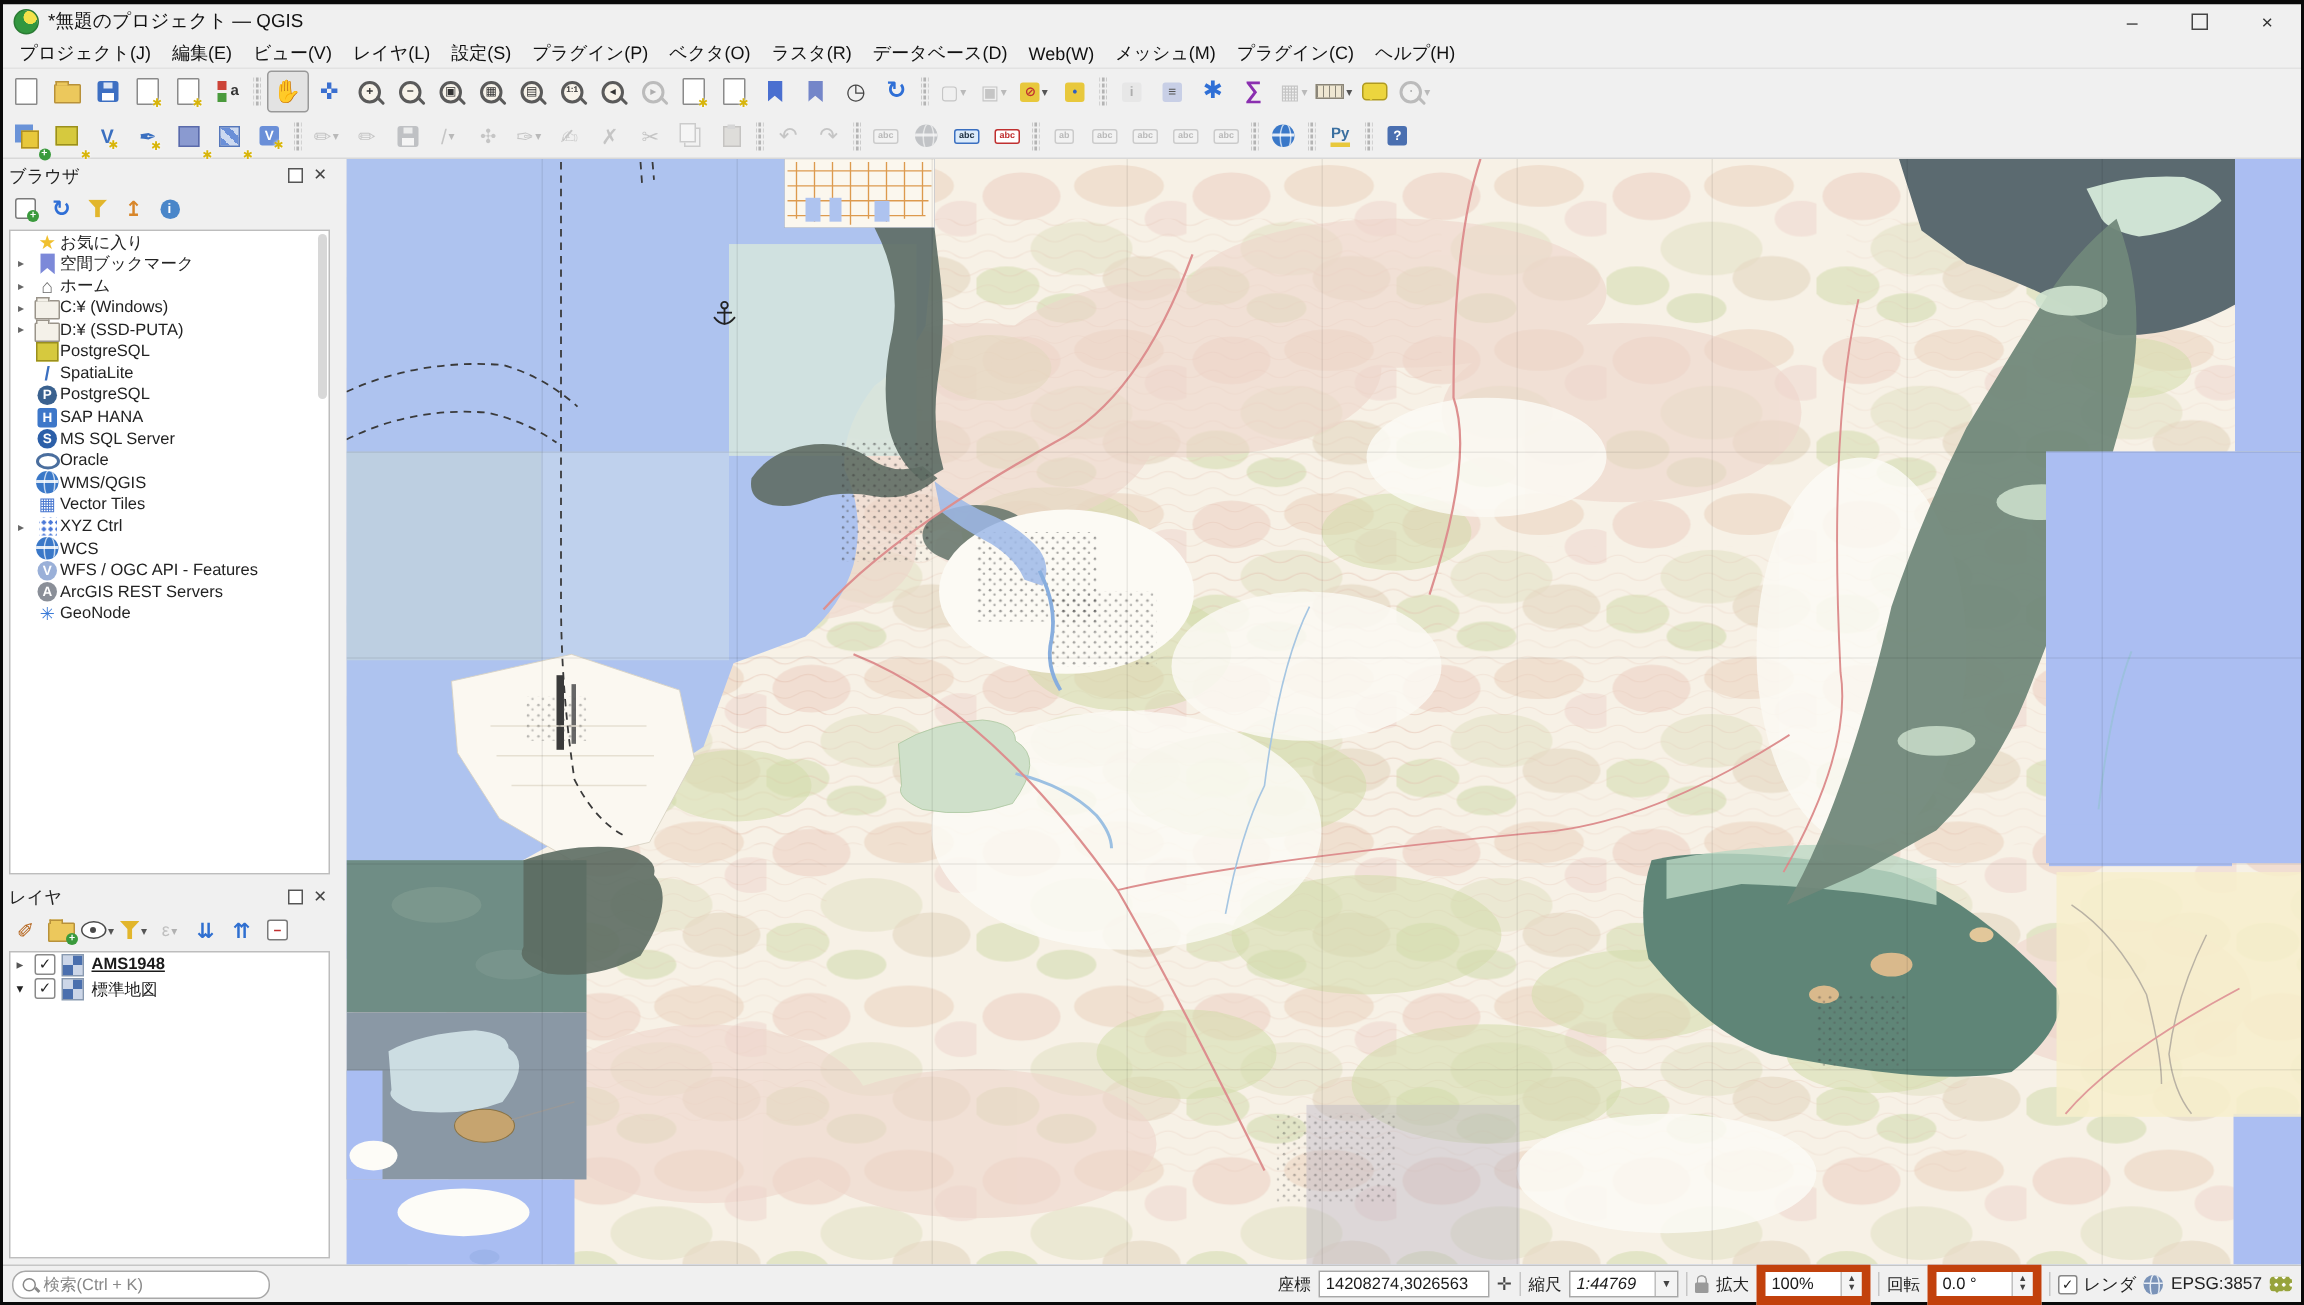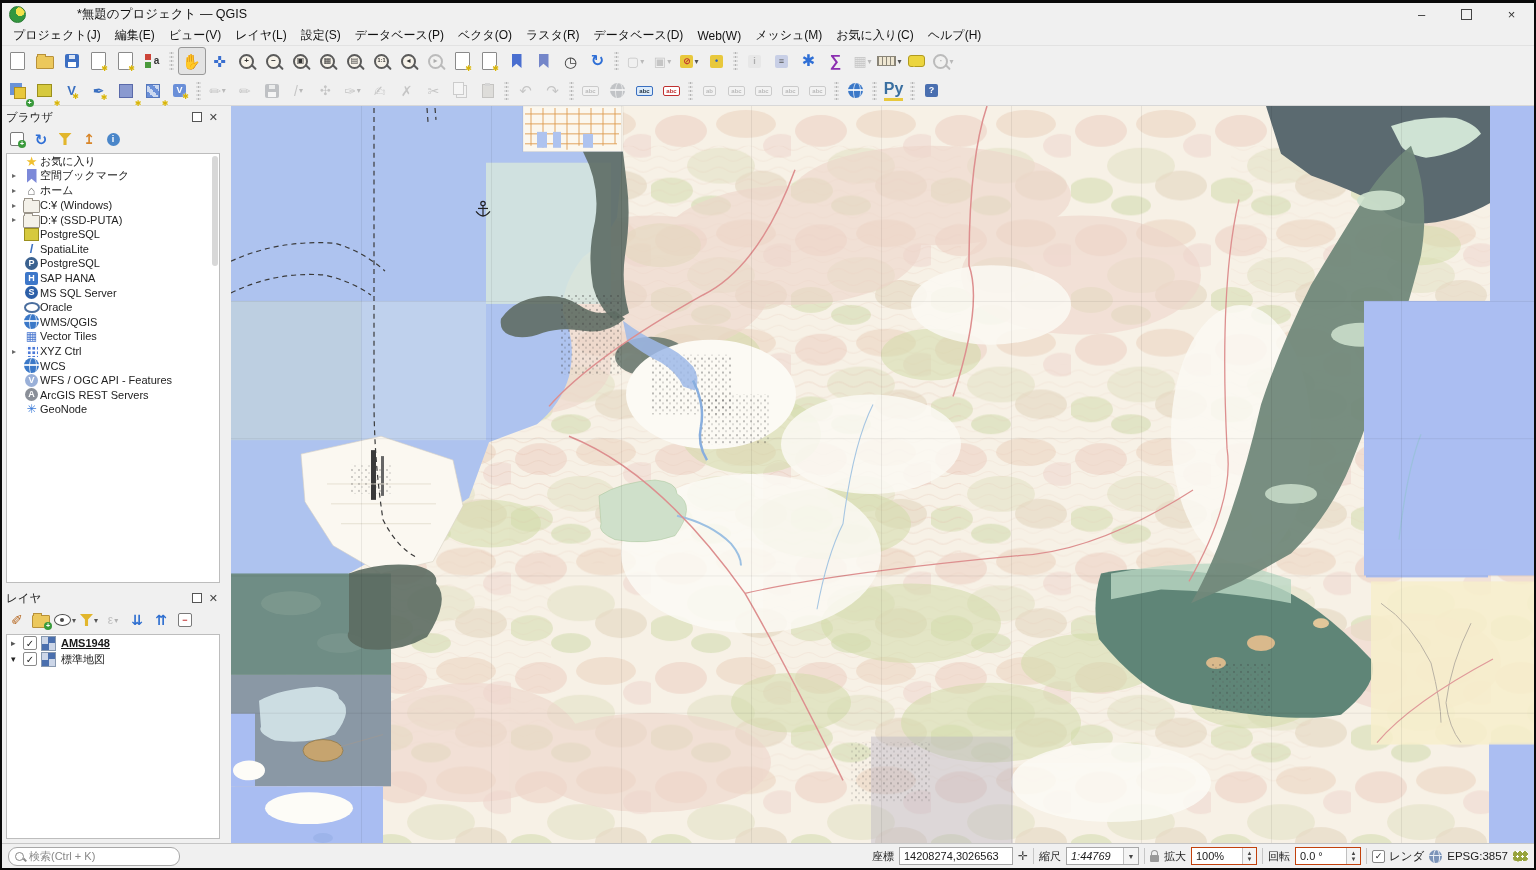--- a/index.html
+++ b/index.html
@@ -1,21 +1,21 @@
 <!DOCTYPE html>
 <html><head>
 <meta charset="utf-8">
 <style>
   html,body{margin:0;padding:0;width:1536px;height:870px;overflow:hidden;
     font-family:"Liberation Sans","DejaVu Sans",sans-serif;font-size:12px;color:#1a1a1a;}
   .frame{position:absolute;inset:0;background:#0a0a0a;}
   .window{position:absolute;left:2px;top:3px;right:2px;bottom:2px;background:#f0f0f0;
     display:flex;flex-direction:column;}
   
-  .titlebar{height:23px;display:flex;align-items:center;padding-left:7px;background:#f0f0f0;gap:45px;}
+  .titlebar{height:23px;display:flex;align-items:center;padding-left:7px;background:#f0f0f0;}
   .qgis-logo{width:15px;height:15px;border-radius:50%;
     background:radial-gradient(circle at 68% 30%,#f3e24a 0 30%,#33973f 32% 100%);
     border:1px solid #2a7a33;margin-right:6px;flex:none;}
   .title-text{font-size:12.5px;color:#111;}
   .win-controls{margin-left:auto;display:flex;height:100%;}
   .win-btn{width:45px;height:100%;display:flex;align-items:center;justify-content:center;color:#333;font-size:13px;}
   .restore-glyph{width:9px;height:9px;border:1px solid #444;position:relative;background:#f0f0f0;}
   .restore-glyph::before{content:"";position:absolute;left:2px;top:-3px;width:9px;height:9px;border:1px solid #444;z-index:-1;}
   
   .menubar{height:19px;display:flex;align-items:center;padding-left:4px;background:#f0f0f0;border-bottom:1px solid #e2e2e2;}
@@ -64,21 +64,21 @@
     background:linear-gradient(45deg,#6a8fd8 25%,#ccd9f0 25% 50%,#6a8fd8 50% 75%,#ccd9f0 75%);}
   .ic-copy{width:9px;height:11px;border:1px solid #8a8a8a;background:#fff;box-shadow:3px 3px 0 -1px #f6f6f6,3px 3px 0 0 #8a8a8a;margin:-2px 3px 2px -2px;}
   .ic-paste{width:10px;height:12px;background:#d8b878;border:1px solid #96722e;position:relative;}
   .ic-paste::before{content:"";position:absolute;top:-2px;left:2px;width:5px;height:3px;background:#a8a8a8;}
   .ic-tag{border:1px solid #888;border-radius:2px;font-size:6px;padding:1px 2px;color:#555;background:#f8f8f8;font-weight:bold;}
   .ic-tag.blue{border-color:#3a6fc0;background:#dcebfa;color:#234;}
   .ic-tag.red{border-color:#c03030;background:#fff;color:#c03030;}
   .ic-globe{width:15px;height:15px;border-radius:50%;background:#3a78c8;position:relative;overflow:hidden;}
   .ic-globe::before{content:"";position:absolute;left:0;right:0;top:6px;height:1.5px;background:rgba(255,255,255,.85);}
   .ic-globe::after{content:"";position:absolute;left:4.5px;top:-1px;width:6px;height:17px;border-radius:50%;border:1.2px solid rgba(255,255,255,.7);}
-  .ic-python{font-weight:bold;font-size:16px;color:#3a6fa0;border-bottom:3px solid #e8c83c;line-height:1.1;text-align:right;}
+  .ic-python{font-weight:bold;font-size:10px;color:#3a6fa0;border-bottom:3px solid #e8c83c;line-height:1.1;text-align:right;}
   .ic-boxoutline{width:12px;height:12px;border:1.5px solid #7a7a7a;background:#fff;border-radius:2px;font-size:9px;font-weight:bold;}
   .ic-boxfill{border-radius:2px;font-weight:bold;}
   .ic-circle{border-radius:50%;font-weight:bold;}
   .ic-ellipse{width:12px;height:7px;border-radius:50%;border:2.5px solid #4a6e9e;background:transparent;}
   .ic-dots9{width:12px;height:12px;background-image:radial-gradient(#4a78d8 1.3px,transparent 1.5px);background-size:4.5px 4.5px;background-position:1px 1px;}
   .ic-checker{width:13px;height:13px;flex:none;
     background:conic-gradient(#4a6fae 0 25%,#ccd6e8 0 50%,#4a6fae 0 75%,#ccd6e8 0);border:1px solid #8899b0;}
   .badge::after{content:"✱";position:absolute;right:-3px;bottom:-4px;font-size:8px;color:#d8b50a;text-shadow:0 0 2px #fff;}
   .badge-g::after{content:"+";position:absolute;right:-3px;bottom:-3px;width:8px;height:8px;background:#3a9a3c;color:#fff;
     border-radius:50%;font-size:7px;line-height:8px;text-align:center;font-weight:bold;}
@@ -116,21 +116,21 @@
   .search-box{width:158px;height:17px;border:1px solid #a8a8a8;border-radius:9px;background:#fff;display:flex;align-items:center;padding:0 6px;gap:5px;}
   .search-ph{color:#888;font-size:11px;}
   .mini-mag{width:7px;height:7px;border:1.5px solid #888;border-radius:50%;position:relative;flex:none;}
   .mini-mag::after{content:"";position:absolute;width:4px;height:1.5px;background:#888;right:-3.5px;bottom:-1px;transform:rotate(45deg);}
   .sb-right{margin-left:auto;display:flex;align-items:center;gap:5px;}
   .sb-label{font-size:11px;color:#222;}
   .sb-input{background:#fff;border:1px solid #a8a8a8;height:16px;display:inline-flex;align-items:center;padding:0 4px;font-size:11px;}
   .sb-combo{background:#fff;border:1px solid #a8a8a8;height:16px;display:inline-flex;align-items:center;font-size:11px;}
   .sb-combo .val{padding:0 4px;min-width:48px;font-style:italic;}
   .combo-btn{width:14px;align-self:stretch;border-left:1px solid #c0c0c0;display:inline-flex;align-items:center;justify-content:center;font-size:7px;color:#444;background:#f4f4f4;}
-  .sb-spin{background:#fff;border:1px solid #c2410c;height:16px;display:inline-flex;align-items:center;font-size:11px;}
+  .sb-spin{background:#fff;border:6px solid #c2410c;height:16px;display:inline-flex;align-items:center;font-size:11px;}
   .sb-spin .val{padding:0 4px;min-width:42px;}
   .spin-btns{width:13px;align-self:stretch;border-left:1px solid #c0c0c0;display:flex;flex-direction:column;align-items:center;justify-content:center;font-size:6px;line-height:1;color:#444;background:#f4f4f4;}
   .mini-lock{width:9px;height:7px;background:#9a9a9a;border-radius:1px;position:relative;margin-top:4px;flex:none;}
   .mini-lock::before{content:"";position:absolute;top:-5px;left:1px;width:5px;height:5px;border:1.5px solid #9a9a9a;border-bottom:none;border-radius:4px 4px 0 0;}
   .sb-check{display:inline-flex;align-items:center;gap:4px;font-size:11.5px;color:#222;}
   .cbx{width:11px;height:11px;border:1px solid #888;background:#fff;display:inline-flex;align-items:center;justify-content:center;font-size:9px;font-weight:bold;color:#222;border-radius:2px;}
   .mini-globe{width:13px;height:13px;border-radius:50%;background:#7a93b8;position:relative;overflow:hidden;flex:none;}
   .mini-globe::before{content:"";position:absolute;left:0;right:0;top:5.5px;height:1.2px;background:#e8eef5;}
   .mini-globe::after{content:"";position:absolute;left:4px;top:-1px;width:5px;height:15px;border-radius:50%;border:1px solid #e8eef5;}
   .sb-crs{font-size:11.5px;color:#222;}
@@ -156,27 +156,27 @@
       <span class="win-btn">×</span>
     </div>
   </div>
 
   <div class="menubar" id="menu-bar">
         <span class="menu-item">プロジェクト(J)</span>
         <span class="menu-item">編集(E)</span>
         <span class="menu-item">ビュー(V)</span>
         <span class="menu-item">レイヤ(L)</span>
         <span class="menu-item">設定(S)</span>
-        <span class="menu-item">データベース(P)</span>
+        <span class="menu-item">プラグイン(P)</span>
         <span class="menu-item">ベクタ(O)</span>
         <span class="menu-item">ラスタ(R)</span>
         <span class="menu-item">データベース(D)</span>
         <span class="menu-item">Web(W)</span>
         <span class="menu-item">メッシュ(M)</span>
-        <span class="menu-item">お気に入り(C)</span>
+        <span class="menu-item">プラグイン(C)</span>
         <span class="menu-item">ヘルプ(H)</span>
       </div>
 
   <div class="tbrow tb1" id="toolbar1">
         <span class="tb-btn">
           <span class="ic ic-page"></span>
         </span>
         <span class="tb-btn">
           <span class="ic-folder"></span>
         </span>

